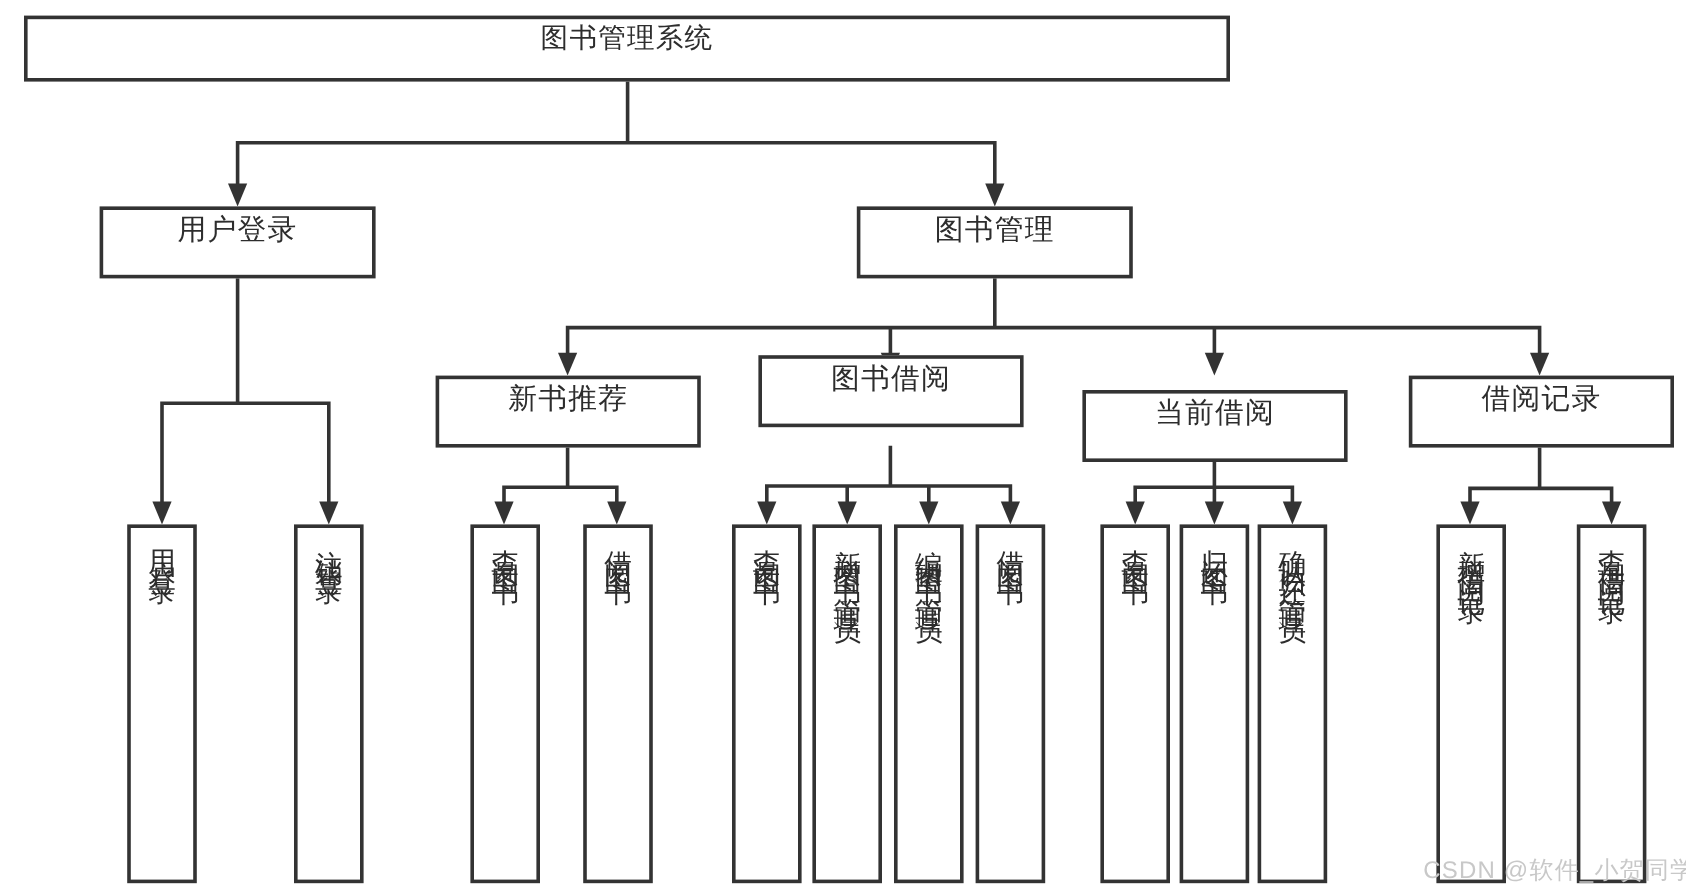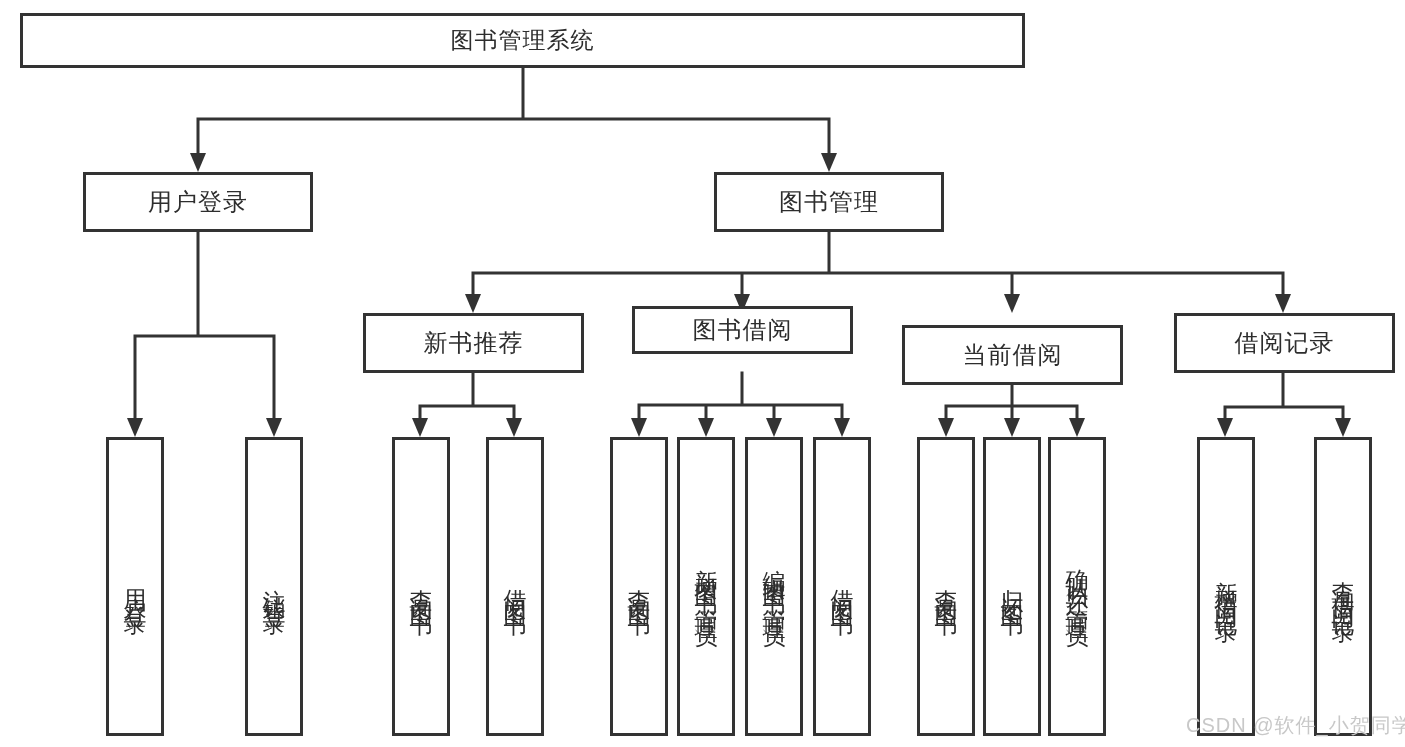--- a/index.html
+++ b/index.html
@@ -22,21 +22,20 @@
     width: 1405px;
     height: 747px;
     pointer-events: none;
   }
   .box {
     position: absolute;
     box-sizing: border-box;
     border: 3px solid #333333;
     background: #ffffff;
     display: flex;
-    align-items: center;
     justify-content: center;
     color: #2d2d2d;
     z-index: 2;
   }
   .root-box .lbl {
     font-size: 23px;
     letter-spacing: 1px;
   }
   .hnode .lbl {
     font-size: 24px;
@@ -135,21 +134,21 @@
   <div class="box hnode" style="left:83px; top:172px; width:230px; height:60px;">
     <span class="lbl">用户登录</span>
   </div>
   <div class="box hnode" style="left:363px; top:313px; width:221px; height:60px;">
     <span class="lbl">新书推荐</span>
   </div>
 
   <div class="box hnode" style="left:714px; top:172px; width:230px; height:60px;">
     <span class="lbl">图书管理</span>
   </div>
-  <div class="box hnode" style="left:632px; top:306px; width:221px; height:48px;">
+  <div class="box hnode" style="left:632px; top:296px; width:221px; height:60px;">
     <span class="lbl">图书借阅</span>
   </div>
   <div class="box hnode" style="left:902px; top:325px; width:221px; height:60px;">
     <span class="lbl">当前借阅</span>
   </div>
   <div class="box hnode" style="left:1174px; top:313px; width:221px; height:60px;">
     <span class="lbl">借阅记录</span>
   </div>
 
   <div class="box vleaf" style="left:106px; top:437px; width:58px; height:299px;">

